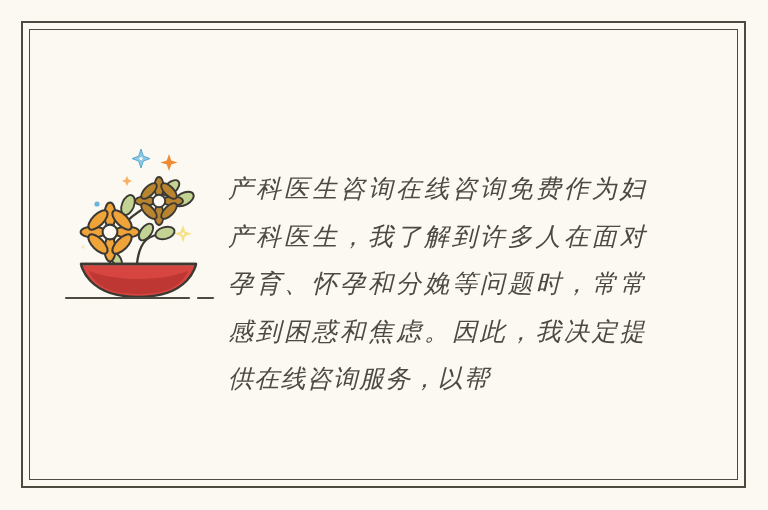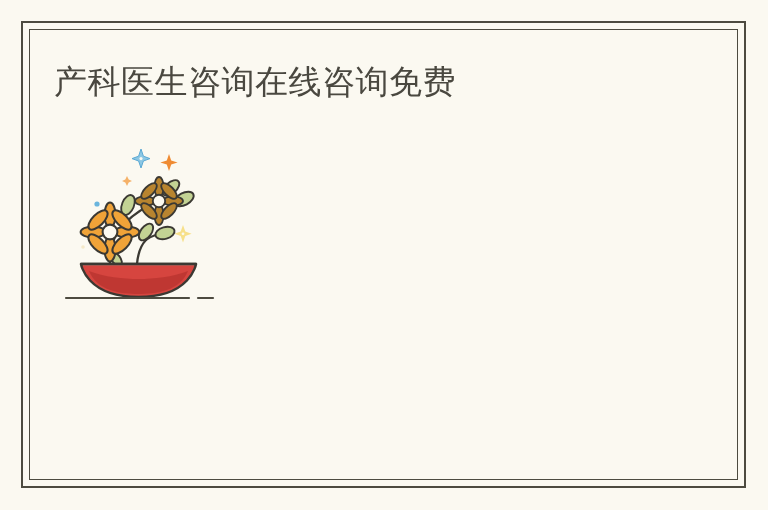--- a/index.html
+++ b/index.html
@@ -87,21 +87,20 @@
   }
 </style>
 </head>
 <body>
 
 <div id="page">
 
   <div class="frame-outer"></div>
   <div class="frame-inner"></div>
 
-  <div class="page-title">产科医生咨询在线咨询免费</div>
 
   <div class="illustration">
     <svg viewBox="0 0 155 165" xmlns="http://www.w3.org/2000/svg">
 
       <g>
         <path d="M78 6 L80.4 13.2 L87 15.6 L80.4 18 L78 25 L75.6 18 L69 15.6 L75.6 13.2 Z" fill="#8cc7e4" stroke="#5ba9d4" stroke-width="1"></path>
         <circle cx="78" cy="15.6" r="1.6" fill="#fbf9f1"></circle>
       </g>
 
       <g>
@@ -186,14 +185,15 @@
         <path d="M18 121 L133 121" stroke="#3b3933" stroke-width="2.4" stroke-linecap="round"></path>
       </g>
 
       <g stroke="#4d4b40" stroke-width="2.2" stroke-linecap="round">
         <path d="M3 155 L126 155"></path>
         <path d="M135 155 L150 155"></path>
       </g>
     </svg>
   </div>
 
+  <div class="article-body">产科医生咨询在线咨询免费作为妇产科医生，我了解到许多人在面对孕育、怀孕和分娩等问题时，常常感到困惑和焦虑。因此，我决定提供在线咨询服务，以帮</div>
 
 </div>
 
 </body></html>

